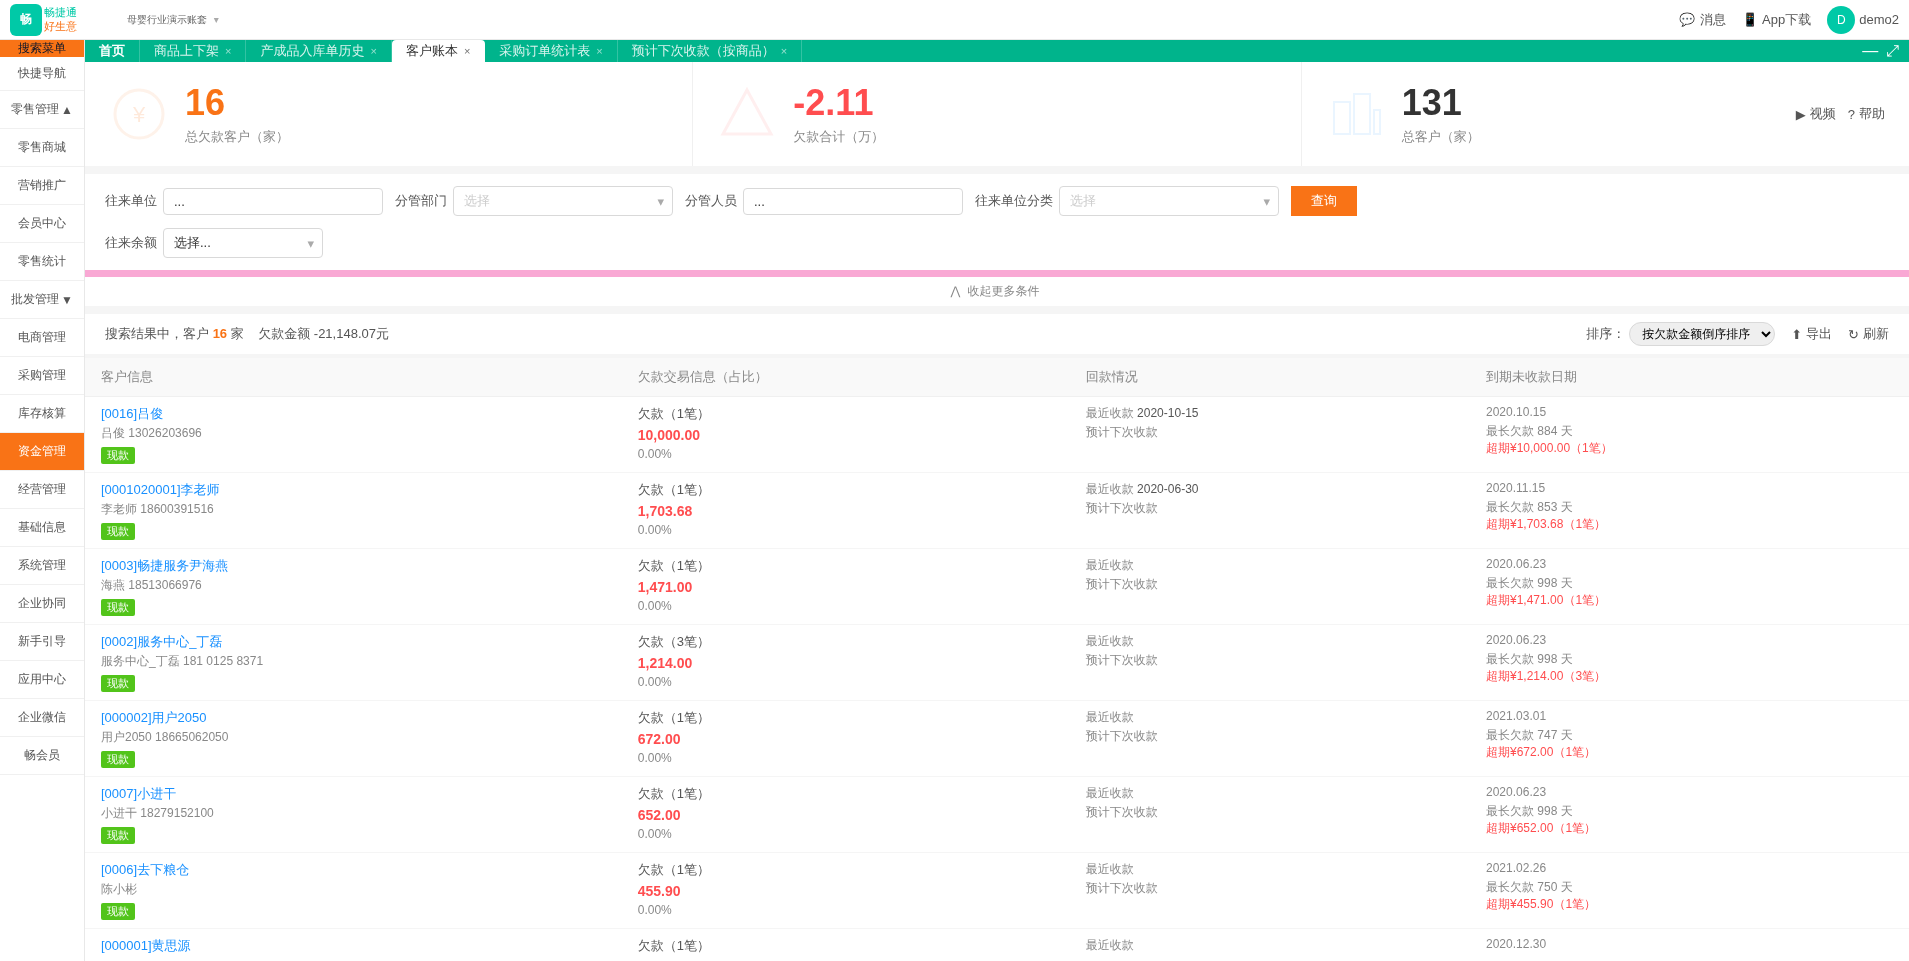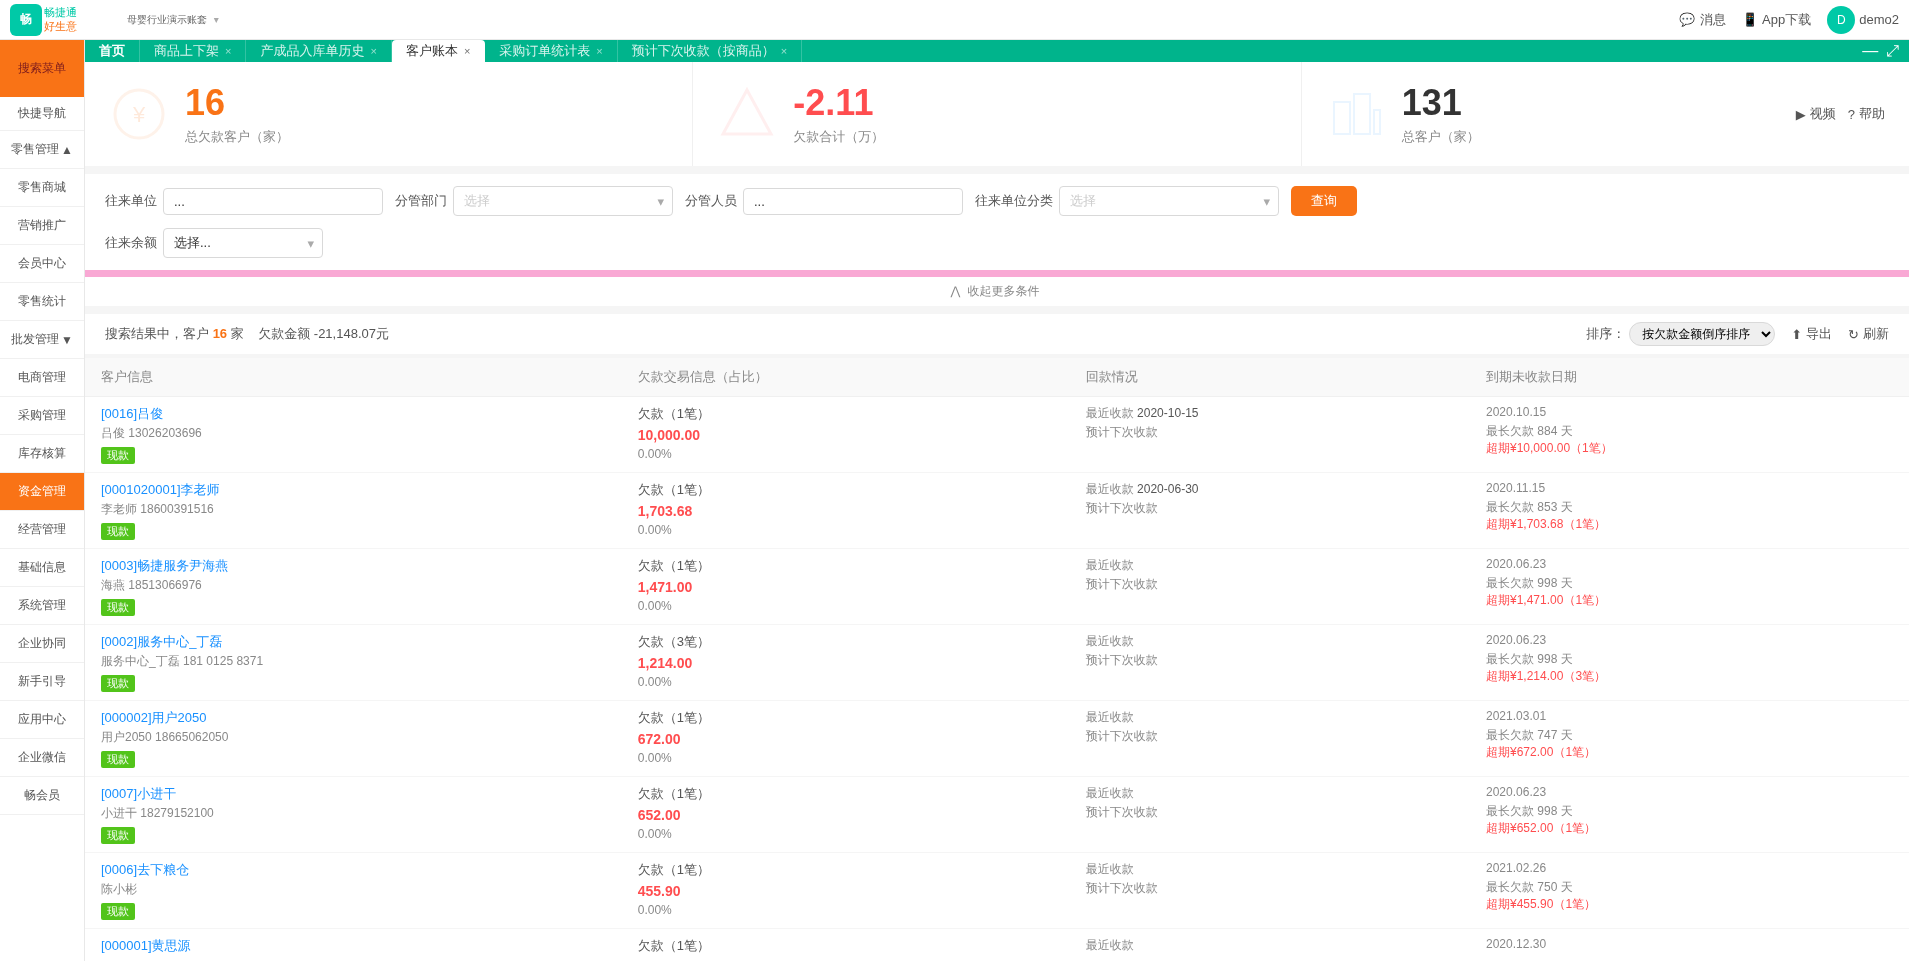--- a/index.html
+++ b/index.html
@@ -12,21 +12,21 @@
     .company-select { flex: 1; font-size: 10px; color: #666; padding-left: 8px; margin-left: 24px; }
     .top-right { margin-left: auto; display: flex; align-items: center; gap: 16px; }
     .top-right-item { display: flex; align-items: center; gap: 4px; font-size: 13px; color: #555; cursor: pointer; }
     .avatar { width: 28px; height: 28px; border-radius: 50%; background: #00c9a7; display: flex; align-items: center; justify-content: center; color: #fff; font-size: 12px; }
 
     
     .layout { display: flex; height: calc(100vh - 40px); }
     
     
     .sidebar { width: 85px; min-width: 85px; background: #fff; border-right: 1px solid #e8e8e8; display: flex; flex-direction: column; overflow-y: auto; }
-    .sidebar-search { padding: 20px 6px; background: #f97316; color: #7f1d1d; text-align: center; font-size: 12px; cursor: pointer; }
+    .sidebar-search { padding: 0 6px; background: #f97316; color: #0f172a; text-align: center; font-size: 12px; cursor: pointer; }
     .sidebar-nav { display: flex; flex-direction: column; }
     .sidebar-item { padding: 10px 4px; text-align: center; font-size: 12px; color: #555; cursor: pointer; border-bottom: 1px solid #f0f0f0; }
     .sidebar-item.active { background: #f97316; color: #fff; }
     .sidebar-item-with-arrow { display: flex; align-items: center; justify-content: center; gap: 2px; }
     
     
     .main-area { flex: 1; display: flex; flex-direction: column; overflow: hidden; }
     
     
     .tabs-bar { background: #00b48c; display: flex; align-items: center; height: 22px; overflow: hidden; }
@@ -57,21 +57,21 @@
     .card-help { margin-left: auto; display: flex; gap: 12px; font-size: 13px; color: #555; }
     .card-help span { cursor: pointer; display: flex; align-items: center; gap: 4px; }
     
     
     .filter-bar { background: #fff; padding: 12px 20px 0; margin-bottom: 8px; }
     .filter-row { display: flex; align-items: center; gap: 12px; margin-bottom: 12px; flex-wrap: wrap; }
     .filter-item { display: flex; align-items: center; gap: 6px; }
     .filter-label { font-size: 13px; color: #555; white-space: nowrap; }
     .filter-input { border: 1px solid #d9d9d9; border-radius: 4px; padding: 5px 10px; font-size: 13px; color: #333; background: #fff; width: 160px; cursor: pointer; display: flex; align-items: center; justify-content: space-between; }
     .filter-input.wide { width: 220px; }
-    .filter-btn-query { background: #f97316; color: #fff; border: none; border-radius: 5px; padding: 6px 20px; font-size: 13px; cursor: pointer; }
+    .filter-btn-query { background: #f97316; color: #fff; border: none; border-radius: 0; padding: 6px 20px; font-size: 13px; cursor: pointer; }
     .collapse-bar { text-align: center; padding: 6px; font-size: 12px; color: #888; cursor: pointer; border-top: 7px solid #f9a8d4; margin: 0 -20px; }
     .collapse-bar span { margin-right: 4px; }
     
     
     .results-bar { background: #fff; padding: 8px 20px; display: flex; align-items: center; justify-content: space-between; margin-bottom: 4px; }
     .results-info { font-size: 13px; color: #555; }
     .results-info span.highlight { color: #f97316; font-weight: bold; }
     .results-actions { display: flex; align-items: center; gap: 16px; font-size: 13px; color: #555; }
     .results-actions span { cursor: pointer; display: flex; align-items: center; gap: 4px; }
     .sort-select { border: 1px solid #d9d9d9; border-radius: 12px; padding: 3px 8px; font-size: 12px; }

